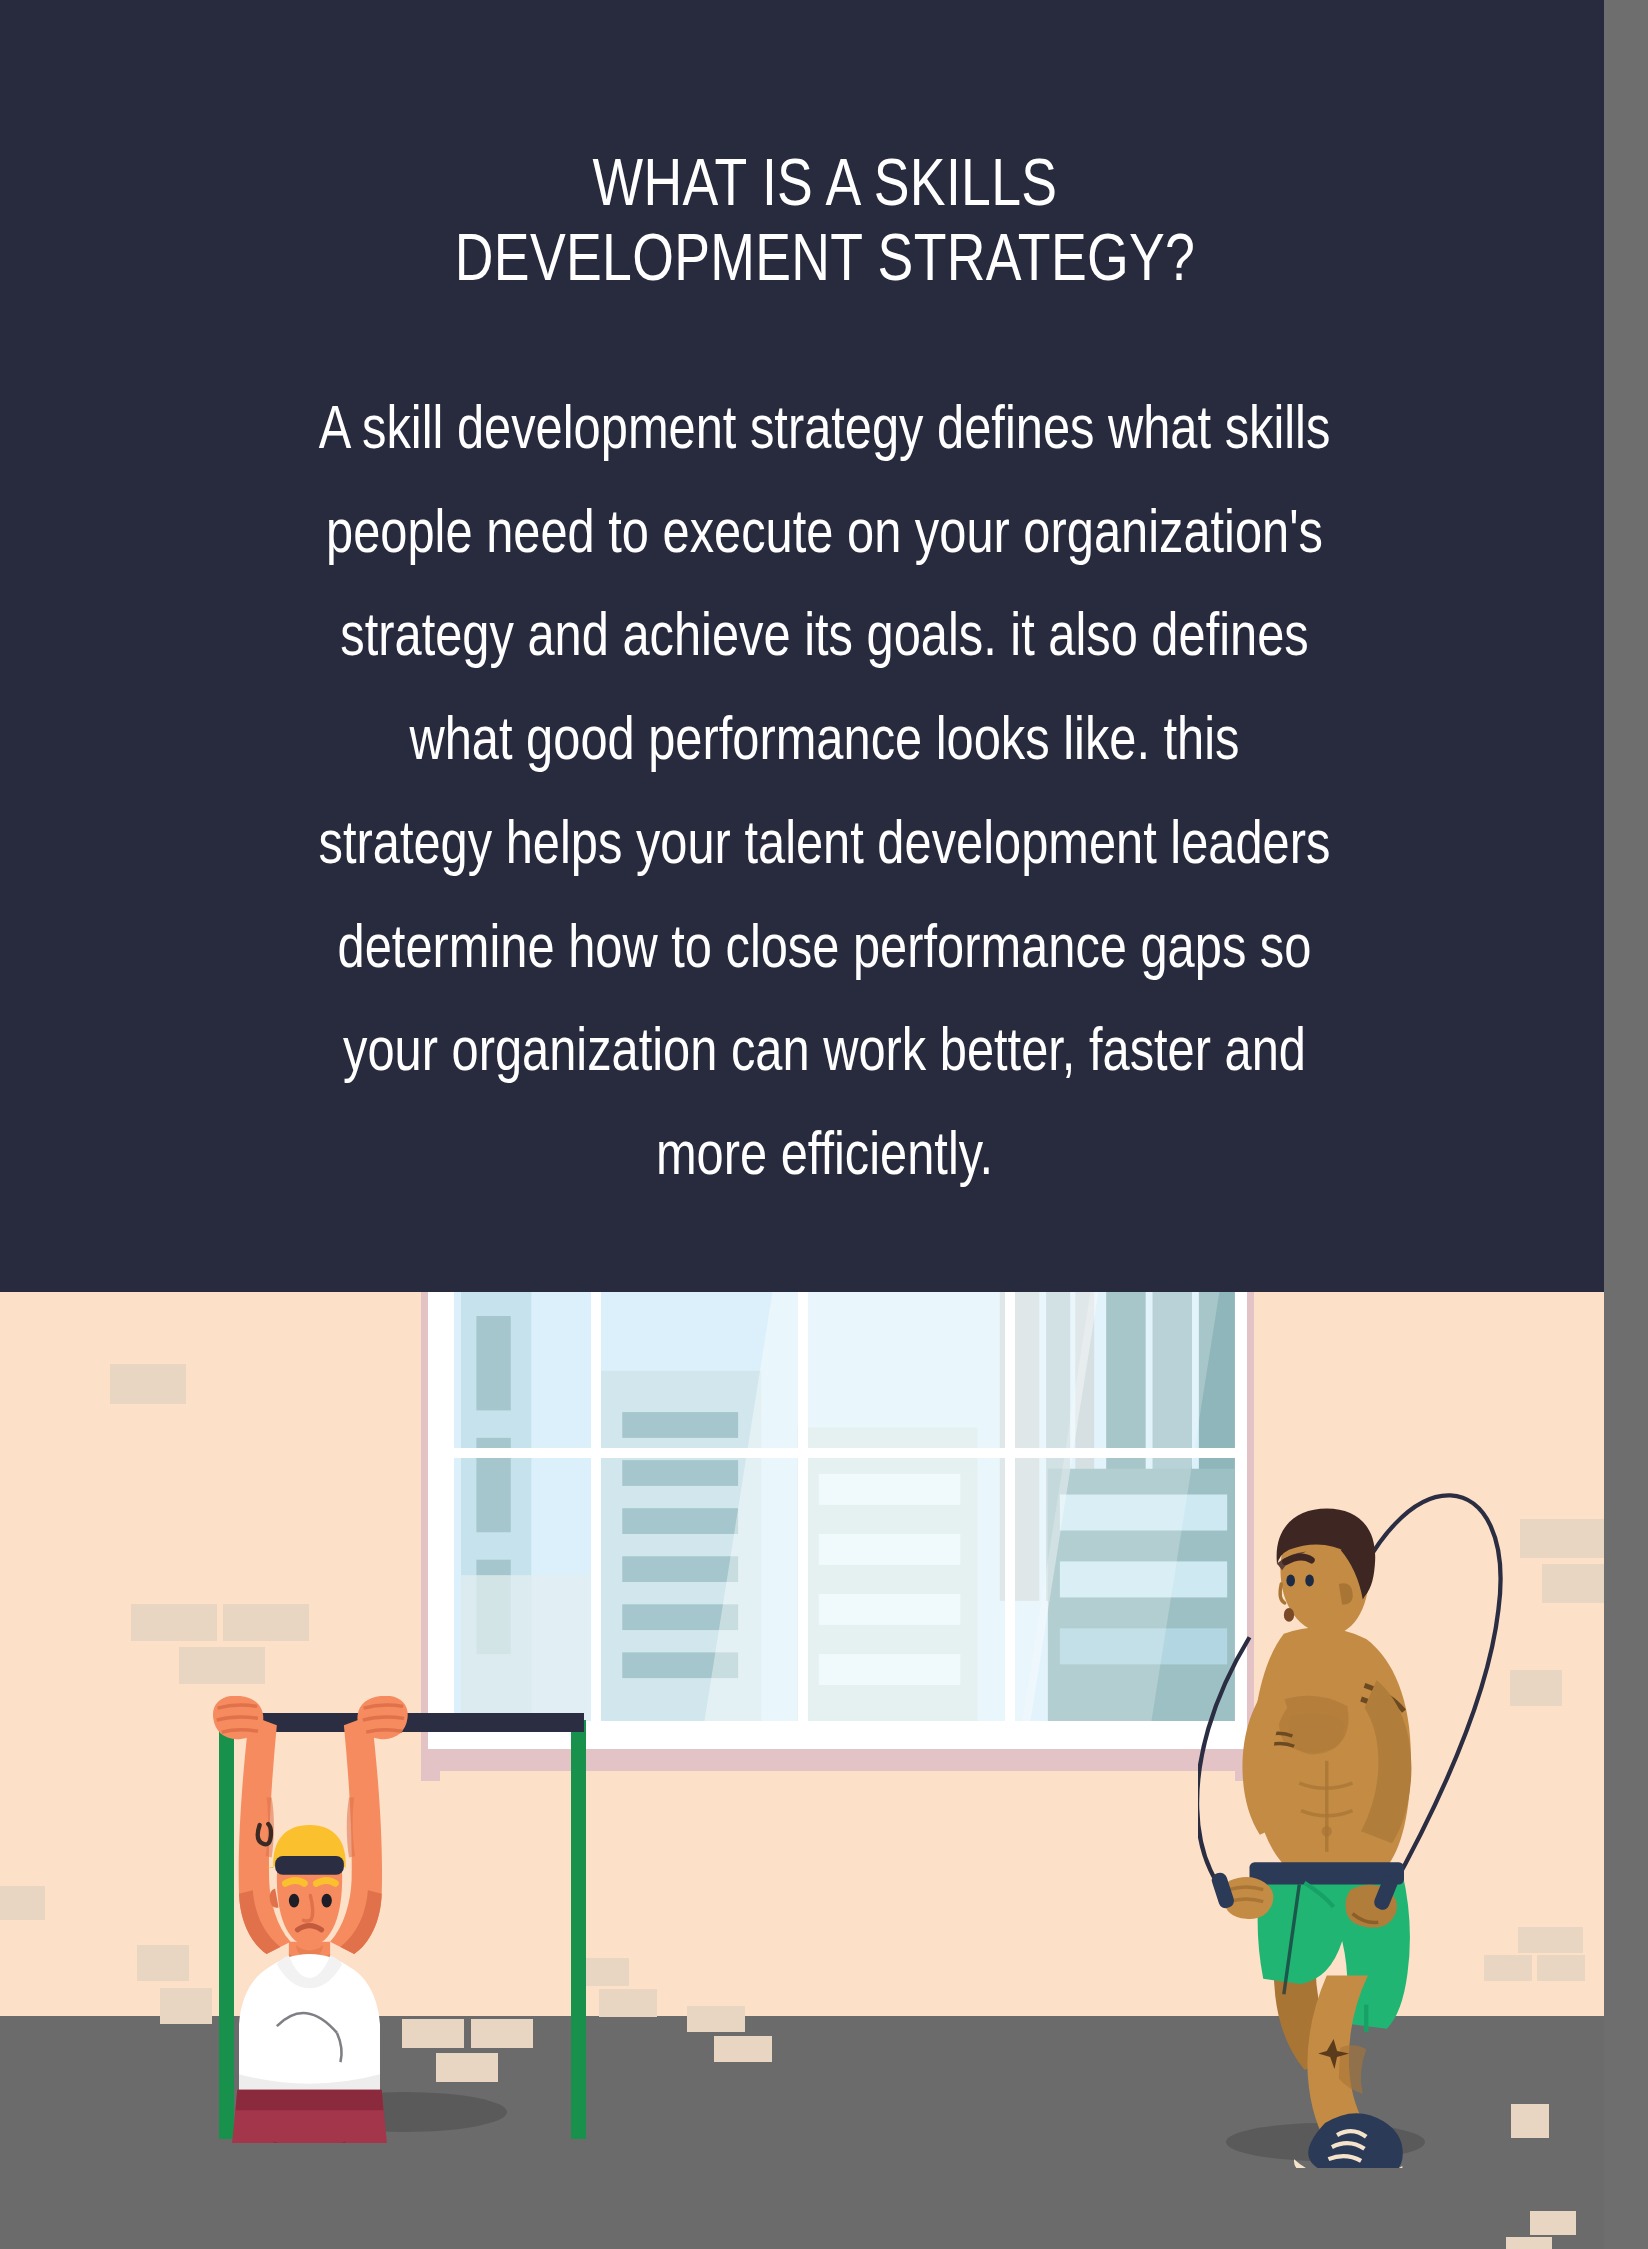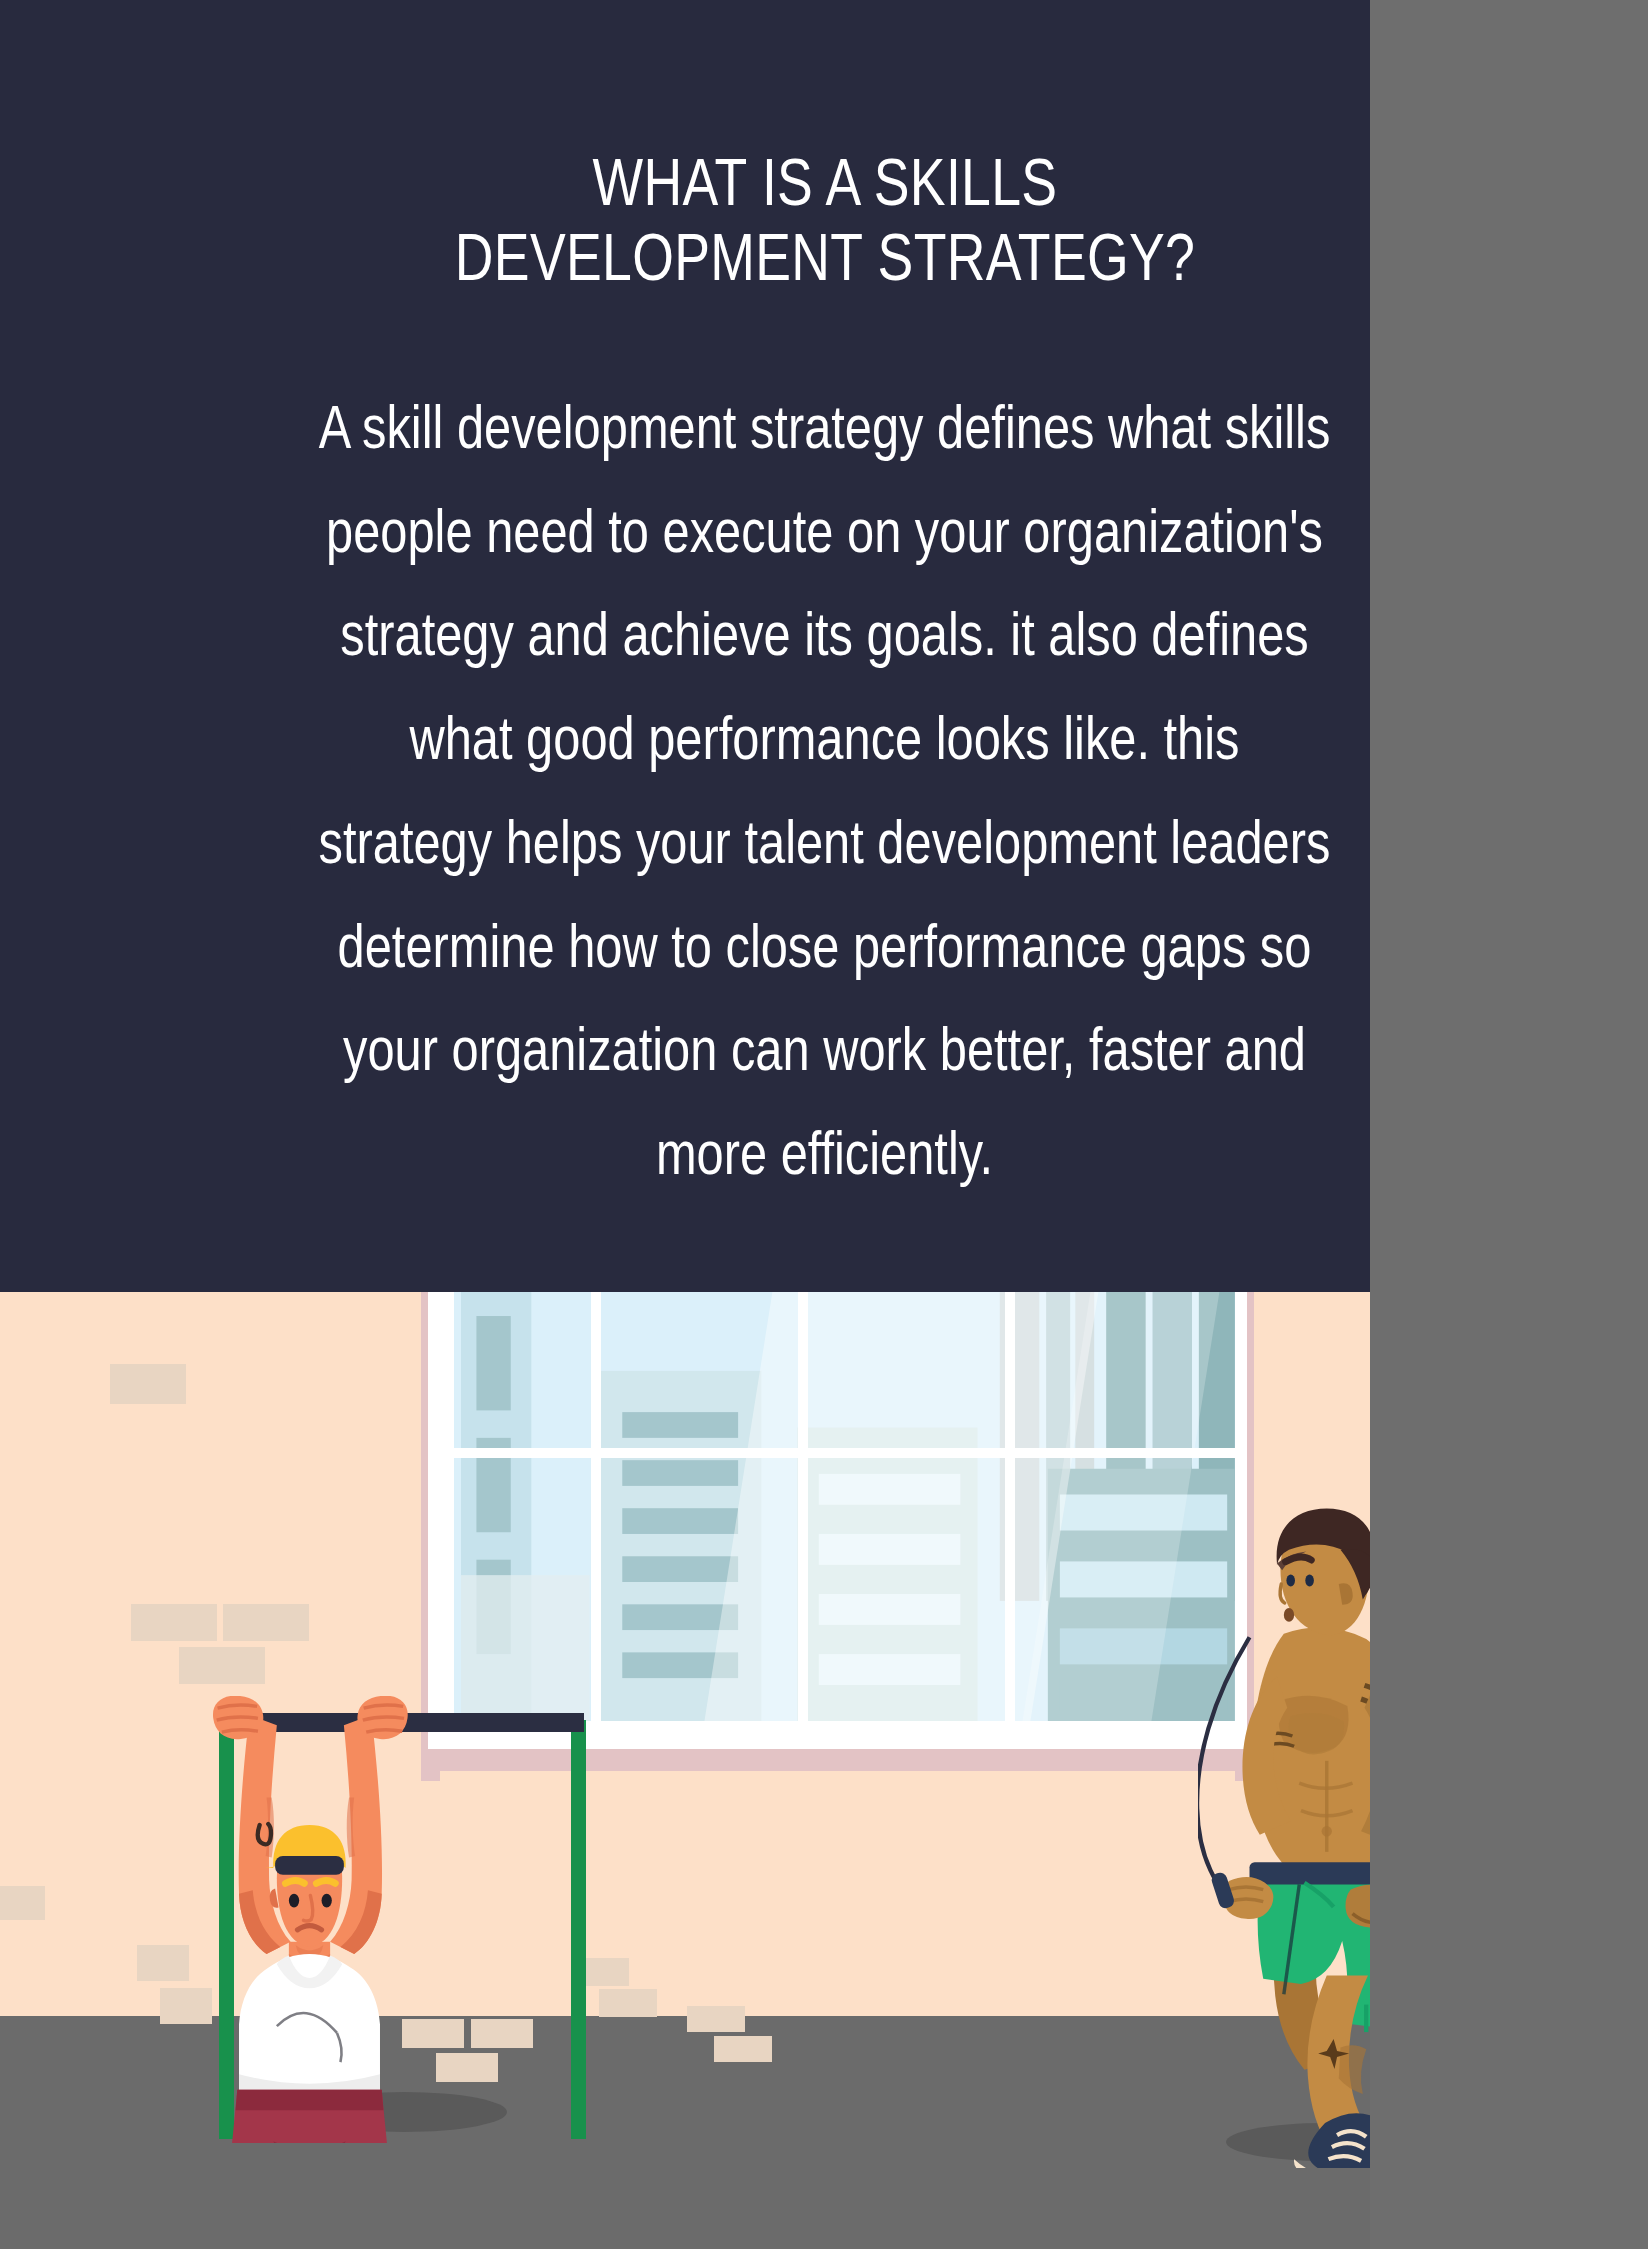--- a/index.html
+++ b/index.html
@@ -4,21 +4,21 @@
 <title>What Is A Skills Development Strategy</title>
 <style>
   * { margin:0; padding:0; box-sizing:border-box; }
   html,body { background:#6e6e6e; }
   body {
     font-family:"Liberation Sans", sans-serif;
     -webkit-font-smoothing:antialiased;
   }
   #poster {
     position:relative;
-    width:1370px;
+    width:1604px;
     height:2250px;
     overflow:hidden;
     background:#c2410c;
   }
 
   
   #text-panel {
     position:absolute; left:0; top:0;
     width:1649px; height:1292px;
     background:#282A3E;

